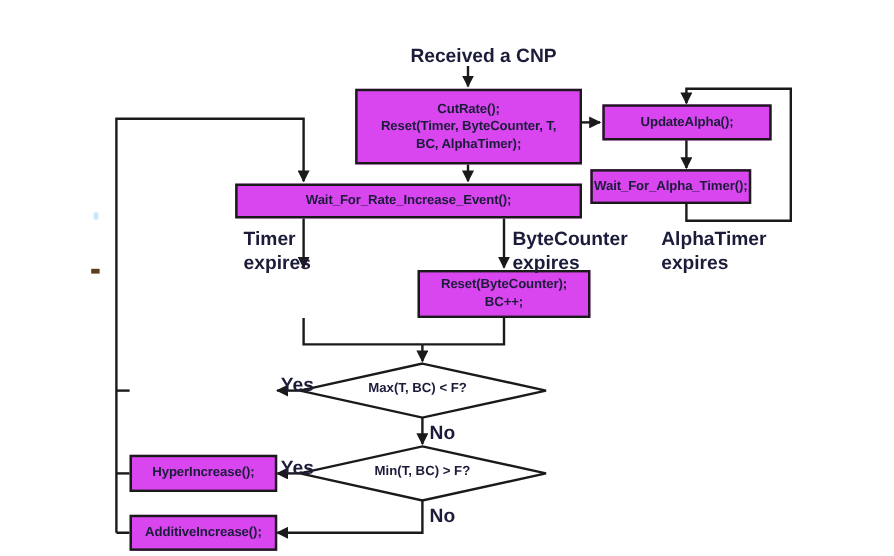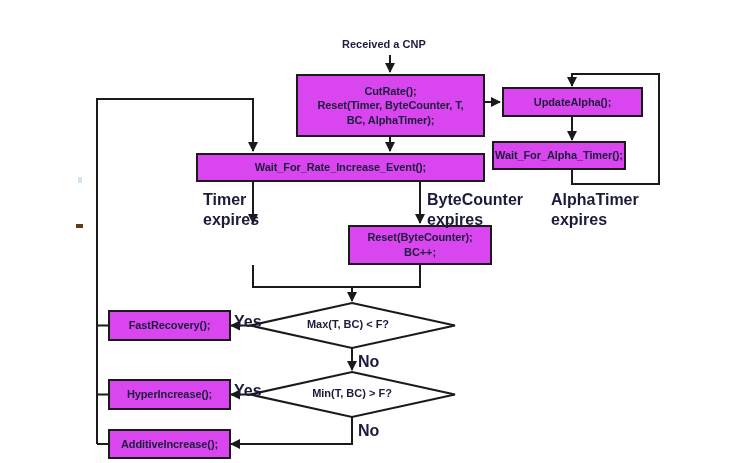--- a/index.html
+++ b/index.html
@@ -46,21 +46,21 @@
     font-size: 16px;
     font-weight: bold;
     color: #1b1b3a;
     line-height: 1.25;
     white-space: pre-line;
     z-index: 4;
     background: transparent;
   }
   .free-label {
     position: absolute;
-    font-size: 11px;
+    font-size: 16px;
     font-weight: bold;
     color: #1b1b3a;
     line-height: 1.25;
     white-space: pre-line;
     z-index: 4;
   }
   .diamond-label {
     position: absolute;
     font-size: 11px;
     font-weight: bold;
@@ -159,23 +159,20 @@
   </div>
 
 
   <div class="node-box" style="left:348px; top:225px; width:144px; height:40px;">
     <span>
       <span>Reset(ByteCounter);</span>
       <span>BC++;</span>
     </span>
   </div>
 
-  <div class="node-box" style="left:108px; top:310px; width:123px; height:31px;">
-    <span>FastRecovery();</span>
-  </div>
 
   <div class="node-box" style="left:108px; top:379px; width:123px; height:31px;">
     <span>HyperIncrease();</span>
   </div>
 
   <div class="node-box" style="left:108px; top:429px; width:123px; height:30px;">
     <span>AdditiveIncrease();</span>
   </div>
 
   <div class="diamond-label" style="left:288px; top:318px; width:120px;">Max(T, BC) &lt; F?</div>

